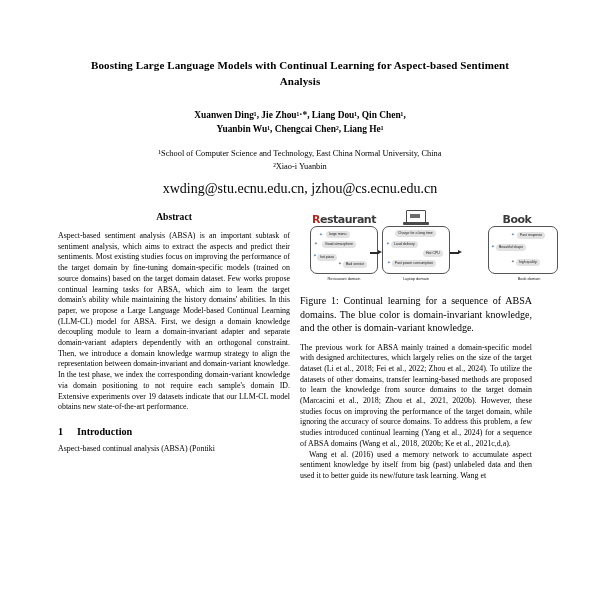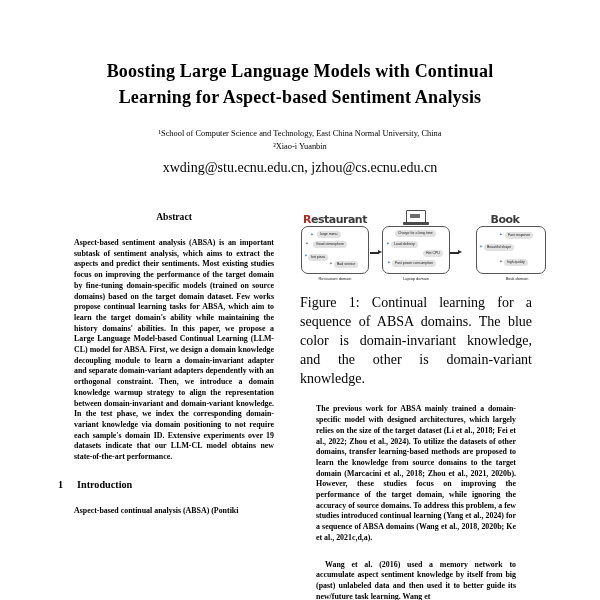--- a/index.html
+++ b/index.html
@@ -21,35 +21,35 @@
     padding: 0;
     box-sizing: border-box;
   }
 
   
   .title-block {
     padding: 58px 70px 0 70px;
     text-align: center;
   }
   .paper-title {
-    font-size: 18px;
+    font-size: 11px;
     font-weight: bold;
     line-height: 1.45;
     letter-spacing: 0.01em;
     margin: 0;
   }
   .authors {
     margin-top: 18px;
     font-size: 9.4px;
     font-weight: bold;
     line-height: 1.52;
   }
   .authors .ln { display: block; }
   .affil {
-    margin-top: 5px;
+    margin-top: 12px;
     font-size: 8.4px;
     line-height: 1.5;
     font-weight: normal;
   }
   .affil .ln { display: block; }
   .emails {
     margin-top: 5px;
     font-size: 14px;
     line-height: 1.4;
   }
@@ -70,27 +70,26 @@
     flex: 0 0 232px;
   }
 
   .abstract-head {
     text-align: center;
     font-size: 9.6px;
     font-weight: bold;
     margin: 3px 0 9px 0;
   }
   p.body {
-    margin: 16px;
+    margin: 0;
     font-size: 7.9px;
     line-height: 1.355;
     text-align: justify;
     text-justify: inter-word;
     hyphens: manual;
-    font-weight: bold;
   }
   p.body + p.body { text-indent: 9px; margin-top: 0; }
 
   .section-head {
     font-size: 10.2px;
     font-weight: bold;
     margin: 13px 0 7px 0;
     display: flex;
     gap: 11px;
   }
@@ -101,23 +100,23 @@
   .fig-canvas {
     position: relative;
     width: 232px;
     height: 82px;
   }
   .fig-group {
     position: absolute;
     top: 18px;
     width: 68px;
   }
-  .fig-group.g1 { left: 1px; }
+  .fig-group.g1 { left: 10px; }
   .fig-group.g2 { left: 82px; }
-  .fig-group.g3 { left: 164px; width: 70px; padding-left: 12px; }
+  .fig-group.g3 { left: 176px; width: 70px; padding-left: 12px; }
 
   .brand {
     position: absolute;
     top: -16px;
     left: 0;
     width: 100%;
     text-align: center;
     height: 16px;
     line-height: 16px;
   }
@@ -203,35 +202,37 @@
   }
   .arrow .head {
     position: absolute; left: 8px; top: 0.3px;
     width: 0; height: 0;
     border-left: 4px solid #2a2a2a;
     border-top: 2.6px solid transparent;
     border-bottom: 2.6px solid transparent;
   }
 
   .fig-caption {
-    font-size: 14px;
+    font-size: 10px;
     line-height: 1.35;
     text-align: justify;
     margin: 4px 0 8px 0;
   }
 </style>
 </head>
 <body>
 
 <div class="page">
 
   <div class="title-block">
     <h1 class="paper-title">Boosting Large Language Models with Continual Learning for Aspect-based Sentiment Analysis</h1>
 
     <div class="authors">
+      <span class="ln">Xuanwen Ding¹, Jie Zhou¹·*, Liang Dou¹, Qin Chen¹,</span>
+      <span class="ln">Yuanbin Wu¹, Chengcai Chen², Liang He¹</span>
     </div>
 
     <div class="affil">
       <span class="ln">¹School of Computer Science and Technology, East China Normal University, China</span>
       <span class="ln">²Xiao-i Yuanbin</span>
     </div>
 
     <div class="emails">xwding@stu.ecnu.edu.cn, jzhou@cs.ecnu.edu.cn</div>
   </div>
 

